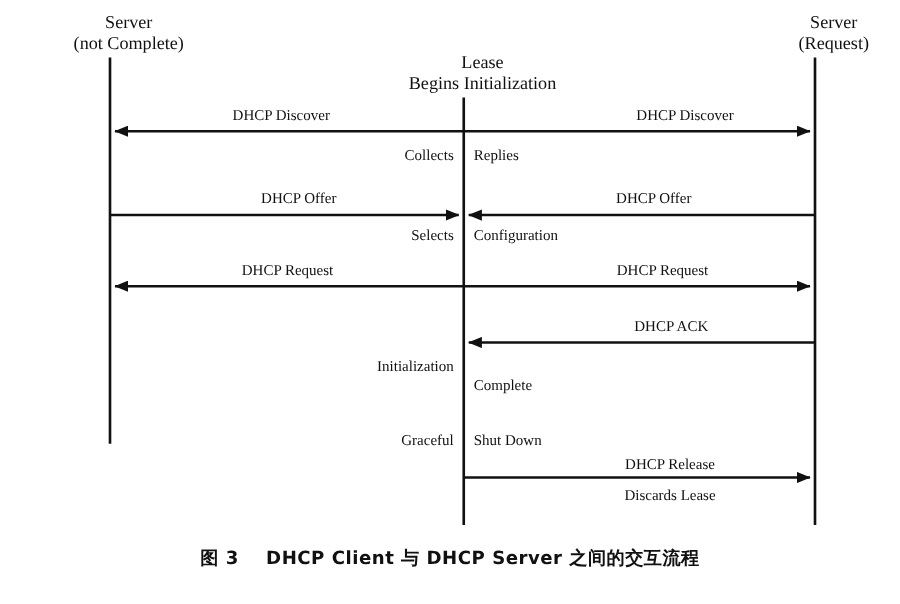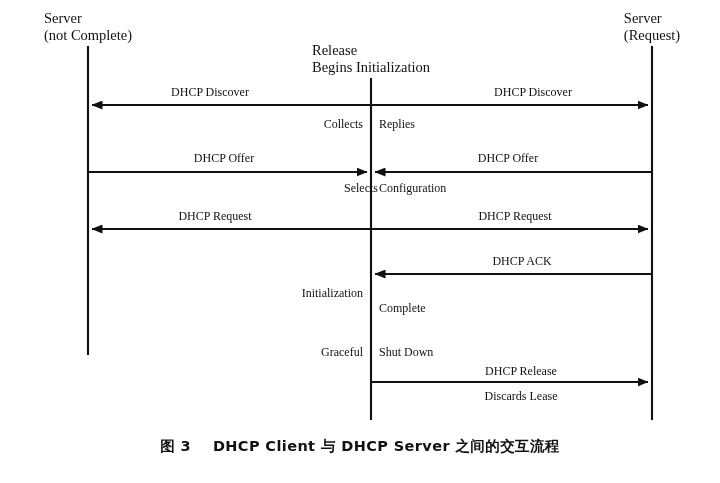--- a/index.html
+++ b/index.html
@@ -24,21 +24,21 @@
     height: 483px;
   }
   .lbl {
     position: absolute;
     font-family: "Liberation Serif", "DejaVu Serif", serif;
     font-size: 12px;
     line-height: 16px;
     color: #111111;
     white-space: pre;
   }
-  .lbl.ctr  { transform: translateX(-50%); text-align: left; }
+  .lbl.ctr  { transform: translateX(-50%); text-align: center; margin-left: 15px; }
   .lbl.rgt  { transform: translateX(-100%); text-align: right; }
   .head {
     font-size: 14.5px;
     line-height: 17px;
     text-align: center;
   }
   .caption {
     position: absolute;
     left: 50%;
     transform: translateX(-50%);
@@ -101,41 +101,41 @@
       <line x1="652" y1="274" x2="375" y2="274" stroke="#111111" stroke-width="1.9" marker-end="url(#arrow-r)"></line>
     </g>
 
     <g>
       <line x1="371" y1="382" x2="648" y2="382" stroke="#111111" stroke-width="1.9" marker-end="url(#arrow-r)"></line>
     </g>
   </svg>
 
   <div class="lbl ctr head" style="left:88px; top:10px;"><span>Server</span><br><span>(not Complete)</span></div>
 
-  <div class="lbl ctr head" style="left:371px; top:42px;"><span>Release</span><br><span>Begins Initialization</span></div>
+  <div class="lbl ctr head" style="left:371px; top:42px;"><span>Lease</span><br><span>Begins Initialization</span></div>
 
   <div class="lbl ctr head" style="left:652px; top:10px;"><span>Server</span><br><span>(Request)</span></div>
 
   <div class="lbl ctr" style="left:210px; top:84px;">DHCP Discover</div>
   <div class="lbl ctr" style="left:533px; top:84px;">DHCP Discover</div>
 
   <div class="lbl ctr" style="left:224px; top:150px;">DHCP Offer</div>
   <div class="lbl ctr" style="left:508px; top:150px;">DHCP Offer</div>
 
   <div class="lbl ctr" style="left:215px; top:208px;">DHCP Request</div>
   <div class="lbl ctr" style="left:515px; top:208px;">DHCP Request</div>
 
   <div class="lbl ctr" style="left:522px; top:253px;">DHCP ACK</div>
 
   <div class="lbl ctr" style="left:521px; top:363px;">DHCP Release</div>
 
   <div class="lbl rgt" style="left:363px; top:116px;">Collects</div>
   <div class="lbl" style="left:379px; top:116px;">Replies</div>
 
-  <div class="lbl rgt" style="left:363px; top:180px;margin-left:15px;">Selects</div>
+  <div class="lbl rgt" style="left:363px; top:180px;">Selects</div>
   <div class="lbl" style="left:379px; top:180px;">Configuration</div>
 
   <div class="lbl rgt" style="left:363px; top:285px;">Initialization</div>
   <div class="lbl" style="left:379px; top:300px;">Complete</div>
 
   <div class="lbl rgt" style="left:363px; top:344px;">Graceful</div>
   <div class="lbl" style="left:379px; top:344px;">Shut Down</div>
 
   <div class="lbl ctr" style="left:521px; top:388px;">Discards Lease</div>
 

